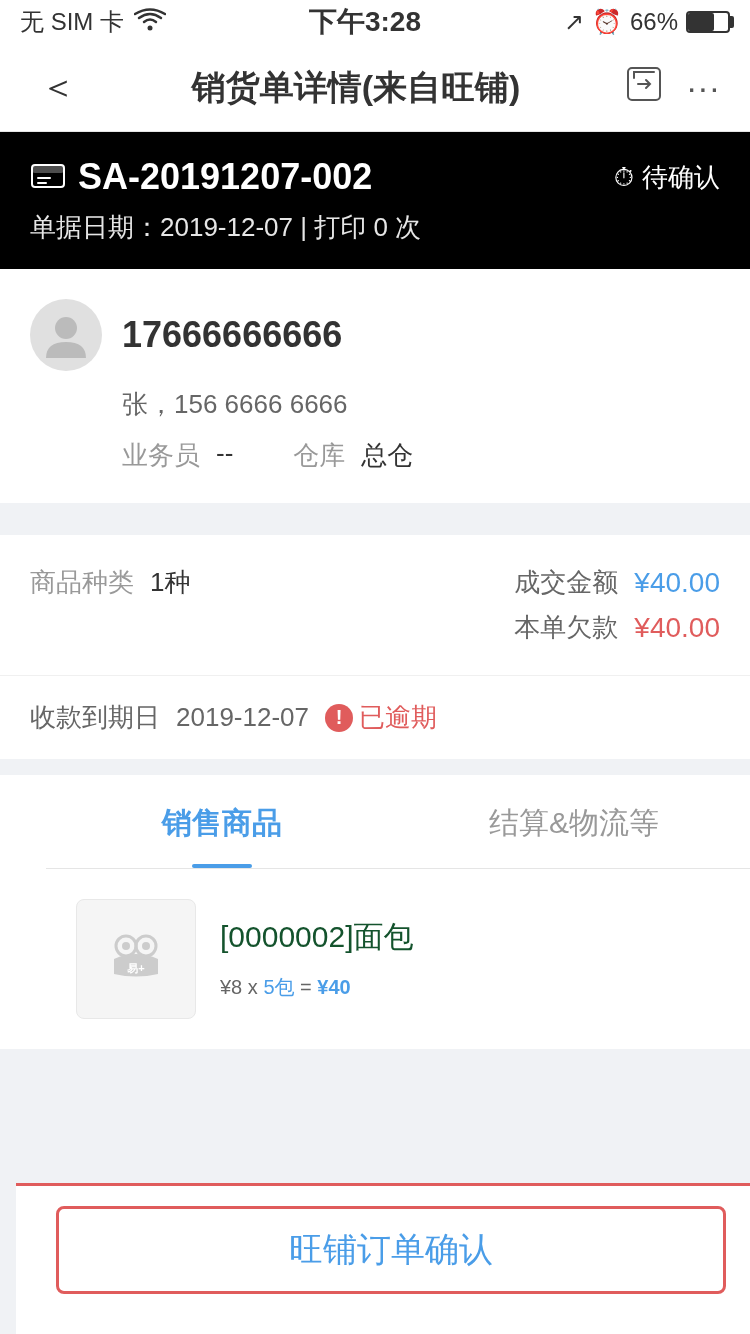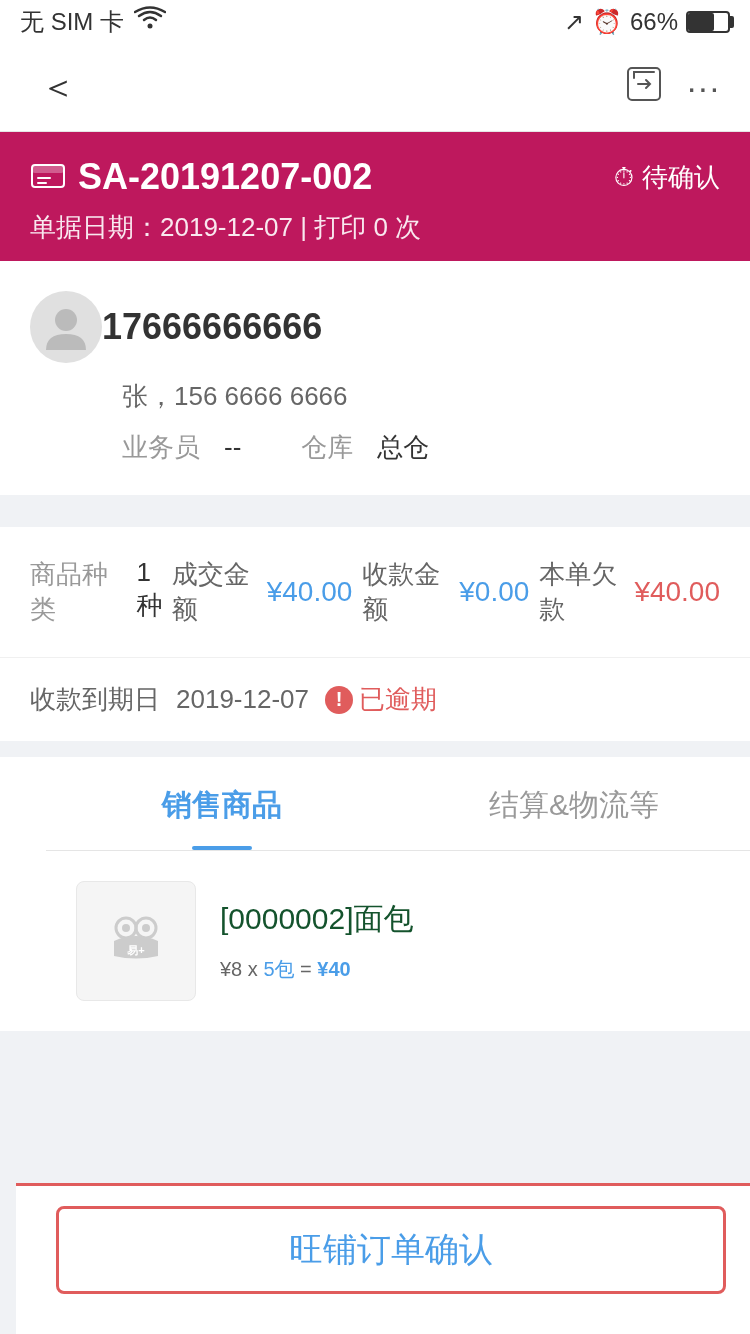--- a/index.html
+++ b/index.html
@@ -17,21 +17,21 @@
     .status-bar {
       height: 44px;
       background: #fff;
       display: flex;
       align-items: center;
       justify-content: space-between;
       padding: 0 20px;
       font-size: 24px;
       font-weight: 500;
     }
-    .status-left { display: flex; align-items: flex-start; gap: 10px; }
+    .status-left { display: flex; align-items: flex-end; gap: 10px; }
     .status-center { font-size: 28px; font-weight: 600; }
     .status-right { display: flex; align-items: center; gap: 8px; font-size: 24px; }
     .battery-icon {
       display: inline-block;
       width: 44px;
       height: 22px;
       border: 2px solid #333;
       border-radius: 4px;
       position: relative;
       vertical-align: middle;
@@ -81,22 +81,22 @@
       gap: 24px;
     }
     .nav-icon {
       font-size: 34px;
       color: #555;
       cursor: pointer;
     }
 
     
     .order-header {
-      background: #be185d;
-      padding: 24px 30px 16px 30px;
+      background: #000000;
+      padding: 24px 30px 24px 30px;
       margin-bottom: 0;
     }
     .order-id-row {
       display: flex;
       align-items: center;
       justify-content: space-between;
       margin-bottom: 12px;
     }
     .order-id {
       font-size: 36px;
@@ -120,20 +120,21 @@
 
     
     .customer-card {
       background: #fff;
       padding: 30px;
       margin-bottom: 16px;
     }
     .customer-header {
       display: flex;
       align-items: center;
+      gap: 20px;
       margin-bottom: 16px;
     }
     .customer-avatar {
       width: 72px;
       height: 72px;
       border-radius: 50%;
       background: #e0e0e0;
       display: flex;
       align-items: center;
       justify-content: center;
@@ -153,21 +154,21 @@
       padding-left: 92px;
     }
     .customer-meta {
       display: flex;
       align-items: center;
       gap: 60px;
       font-size: 26px;
       color: #666;
       padding-left: 92px;
     }
-    .meta-item { display: flex; align-items: center; gap: 24px; }
+    .meta-item { display: flex; align-items: flex-start; gap: 16px; }
     .meta-label { color: #999; }
     .meta-value { color: #333; }
 
     
     .divider {
       height: 16px;
       background: #f0f2f5;
     }
 
     
@@ -184,20 +185,21 @@
     .summary-left {
       display: flex;
       gap: 16px;
       font-size: 26px;
       color: #666;
     }
     .summary-label { color: #999; }
     .summary-count { color: #333; font-size: 26px; }
     .summary-right {
       display: flex;
+      flex-direction: column;
       align-items: flex-end;
       gap: 10px;
     }
     .amount-row {
       display: flex;
       align-items: center;
       gap: 16px;
       font-size: 26px;
     }
     .amount-label { color: #666; }
@@ -349,32 +351,34 @@
     <span>
       <svg width="32" height="24" viewBox="0 0 32 24">
         <path d="M16 18 Q16 18 16 18" fill="#333"></path>
         <path d="M10 14 Q16 9 22 14" stroke="#333" stroke-width="2.5" fill="none" stroke-linecap="round"></path>
         <path d="M5 10 Q16 2 27 10" stroke="#333" stroke-width="2.5" fill="none" stroke-linecap="round"></path>
         <path d="M1 6 Q16 -3 31 6" stroke="#333" stroke-width="2.5" fill="none" stroke-linecap="round"></path>
         <circle cx="16" cy="20" r="2.5" fill="#333"></circle>
       </svg>
     </span>
   </div>
+  <div class="status-center">下午3:28</div>
   <div class="status-right">
     <span>↗</span>
     <span>⏰</span>
     <span>66%</span>
     <span class="battery-icon">
       <div class="battery-fill"></div>
     </span>
   </div>
 </div>
 
 <div class="nav-bar">
   <span class="nav-back">＜</span>
+  <span class="nav-title">销货单详情(来自旺铺)</span>
   <div class="nav-actions">
     <span class="nav-icon">
       <svg width="36" height="36" viewBox="0 0 36 36">
         <rect x="2" y="2" width="32" height="32" rx="4" fill="none" stroke="#555" stroke-width="2"></rect>
         <path d="M12 18 L24 18 M20 14 L24 18 L20 22" stroke="#555" stroke-width="2" fill="none" stroke-linecap="round"></path>
         <path d="M8 12 L8 6 L28 6" stroke="#555" stroke-width="2" fill="none" stroke-linecap="round"></path>
       </svg>
     </span>
     <span class="nav-icon">···</span>
   </div>
@@ -431,24 +435,20 @@
     <div class="summary-left">
       <span class="summary-label">商品种类</span>
       <span class="summary-count">1种</span>
     </div>
     <div class="summary-right">
       <div class="amount-row">
         <span class="amount-label">成交金额</span>
         <span class="amount-value blue">¥40.00</span>
       </div>
       <div class="amount-row">
-        <span class="amount-label">收款金额</span>
-        <span class="amount-value blue">¥0.00</span>
-      </div>
-      <div class="amount-row">
         <span class="amount-label">本单欠款</span>
         <span class="amount-value red">¥40.00</span>
       </div>
     </div>
   </div>
 </div>
 
 <div class="due-date-section">
   <span>收款到期日</span>
   <span>2019-12-07</span>

